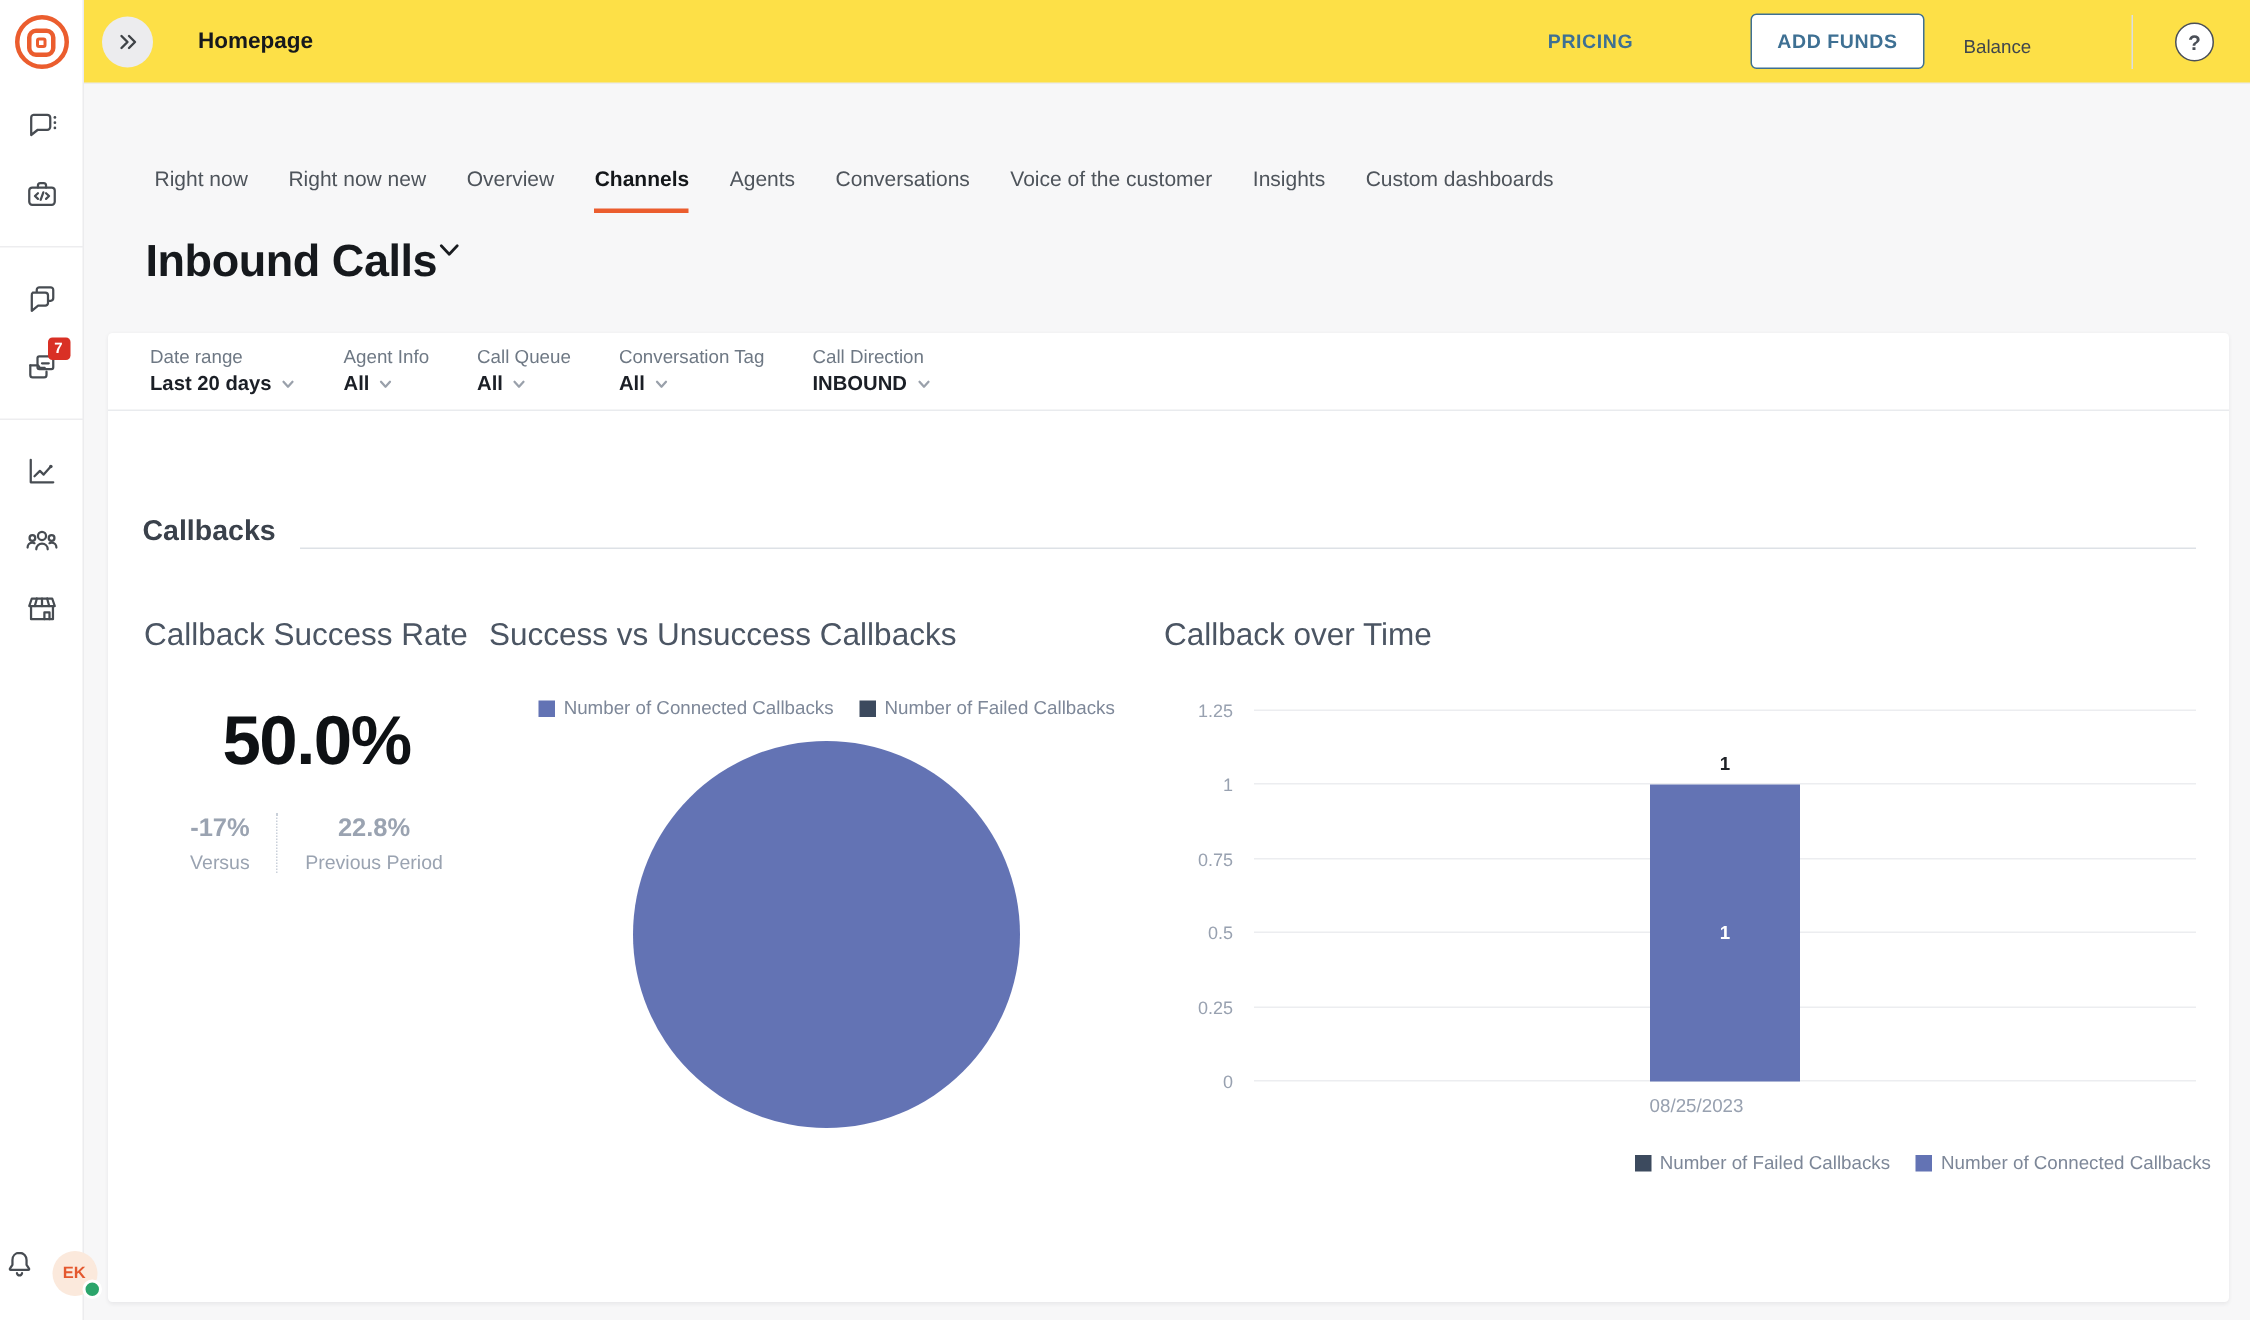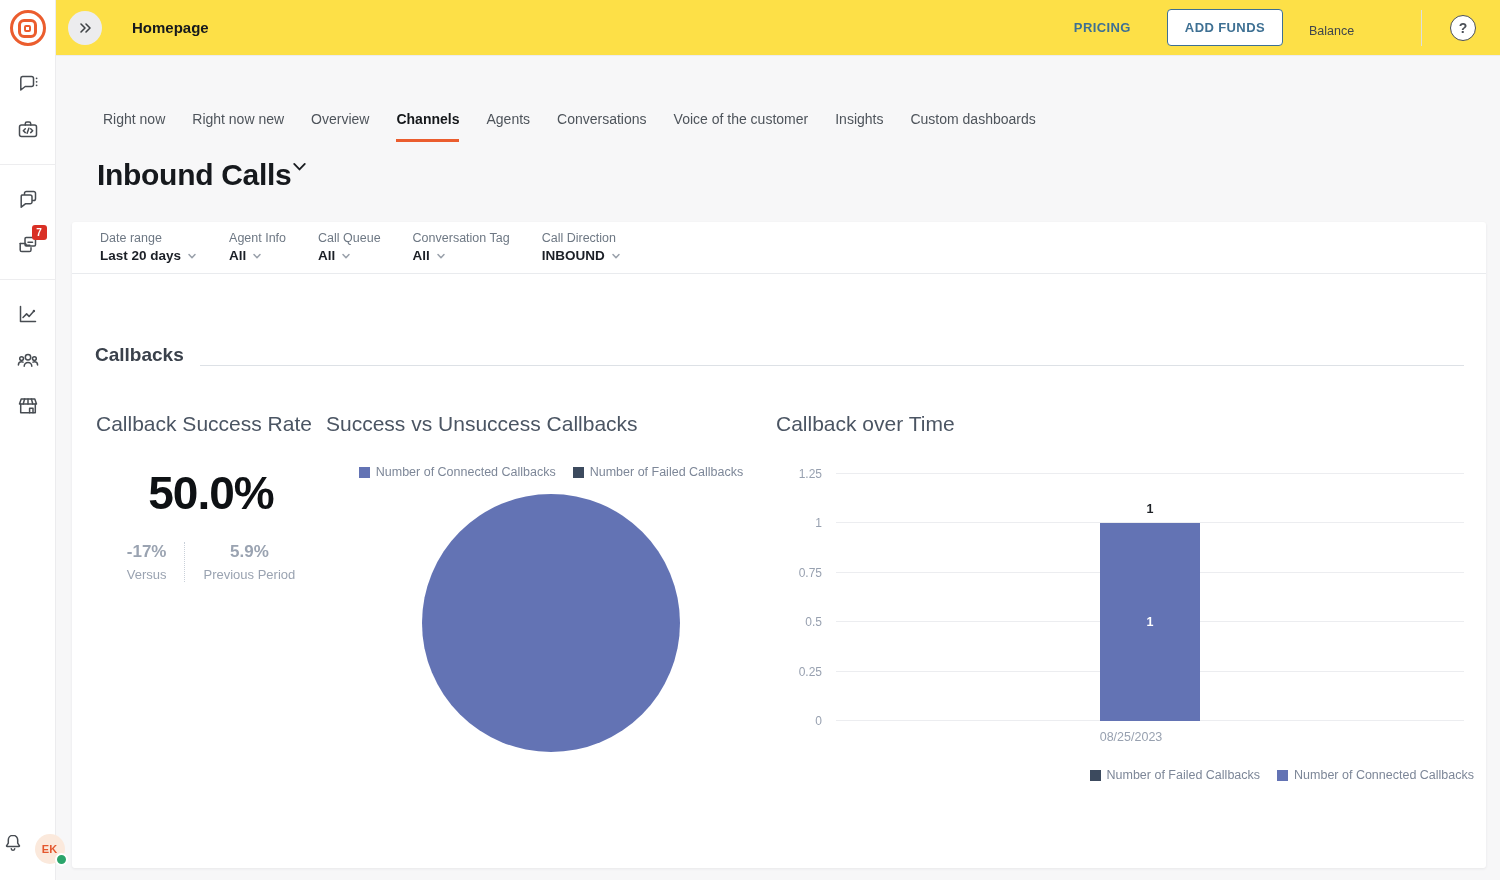--- a/index.html
+++ b/index.html
@@ -41,21 +41,21 @@
     border-bottom:1px solid #ececee;display:flex;align-items:center;box-sizing:border-box;
     padding:0 24px 0 12px;z-index:4;
   }
   .collapse-btn{width:34px;height:34px;border-radius:50%;background:#ececee;border:none;
     display:flex;align-items:center;justify-content:center;cursor:pointer;}
   .homepage{margin-left:30px;font-size:15px;font-weight:bold;color:#16191d;}
   .header-spacer{flex:1;}
   .pricing-link{color:#3E7093;font-size:13px;font-weight:bold;letter-spacing:.4px;
     margin-right:30px;cursor:pointer;background:none;border:none;font-family:inherit;}
   .add-funds-btn{border:1px solid #3E7093;color:#3E7093;background:#fff;font-family:inherit;
-    font-size:13px;font-weight:bold;letter-spacing:.4px;padding:10px 17px;border-radius:4px;cursor:pointer;}
+    font-size:13px;font-weight:bold;letter-spacing:.4px;padding:10px 17px;border-radius:4px;cursor:pointer;margin-left:42px;}
   .balance-block{margin-left:26px;width:108px;align-self:flex-start;padding-top:24px;
     font-size:12.5px;color:#3f454d;}
   .header-vdivider{width:1px;height:36px;background:#dcdee1;margin:0 28px 0 4px;}
   .help-btn{width:26px;height:26px;border-radius:50%;border:1.6px solid #4a4f57;background:#fff;
     color:#4a4f57;font-size:14px;font-weight:bold;display:flex;align-items:center;
     justify-content:center;cursor:pointer;font-family:inherit;box-sizing:border-box;}
   
   .content{position:absolute;left:56px;top:57px;right:0;bottom:0;}
   .tabs{display:flex;gap:27px;margin:54px 0 0 47px;font-size:14px;color:#4e545b;}
   .tab{padding-bottom:12px;border-bottom:3px solid transparent;cursor:pointer;white-space:nowrap;}
@@ -330,21 +330,21 @@
 
       <div class="col-kpi">
         <div class="chart-title">Callback Success Rate</div>
         <div class="kpi-value">50.0%</div>
         <div class="kpi-compare">
           <div class="kpi-cell">
             <div class="kpi-cell-value">-17%</div>
             <div class="kpi-cell-label">Versus</div>
           </div>
           <div class="kpi-cell">
-            <div class="kpi-cell-value">5.9%</div>
+            <div class="kpi-cell-value">22.8%</div>
             <div class="kpi-cell-label">Previous Period</div>
           </div>
         </div>
       </div>
 
       <div class="col-pie">
         <div class="chart-title">Success vs Unsuccess Callbacks</div>
         <div class="legend centered pie-legend">
             <div class="legend-item">
               <span class="legend-swatch" style="background: rgb(99, 115, 180);"></span>

